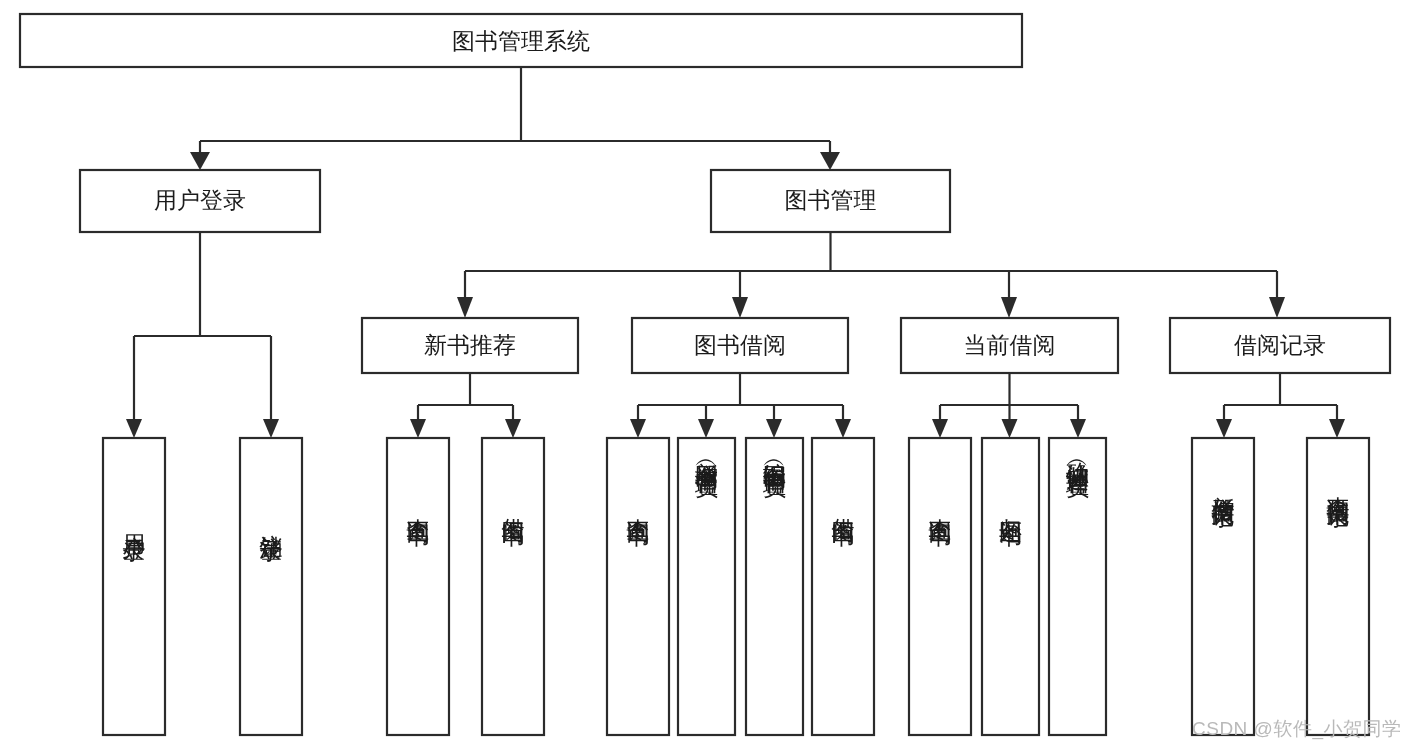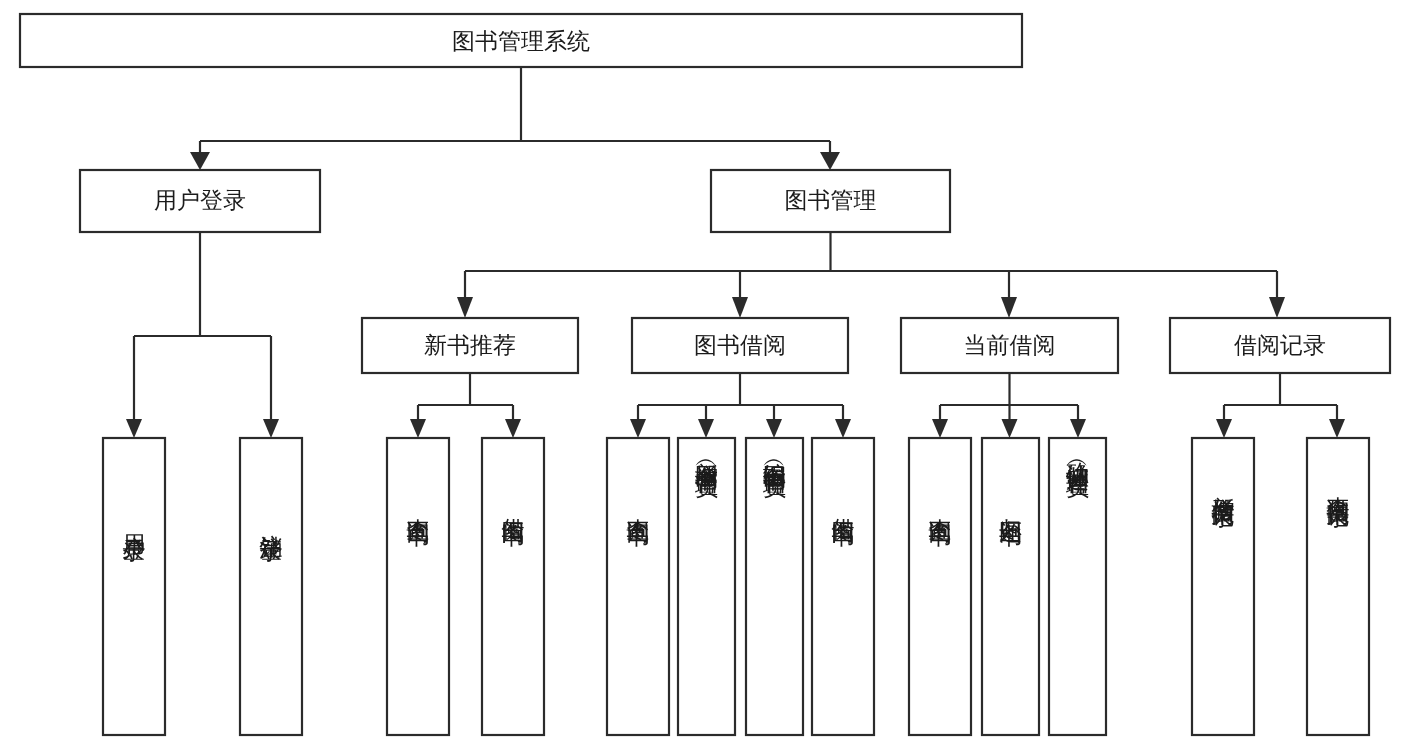--- a/index.html
+++ b/index.html
@@ -238,14 +238,15 @@
     <span class="node-label-v" style="margin-top:6px;">确认归还（管理员）</span>
   </div>
 
   <div class="vlabel-wrap" style="left:1192px; top:438px; width:62px; height:297px;">
     <span class="node-label-v" style="margin-top:40px;">新增借阅记录</span>
   </div>
   <div class="vlabel-wrap" style="left:1307px; top:438px; width:62px; height:297px;">
     <span class="node-label-v" style="margin-top:40px;">查询借阅记录</span>
   </div>
 
+  <div class="watermark" style="left:1192px; top:716px;">CSDN @软件_小贺同学</div>
 
 </div>
 
 </body></html>

